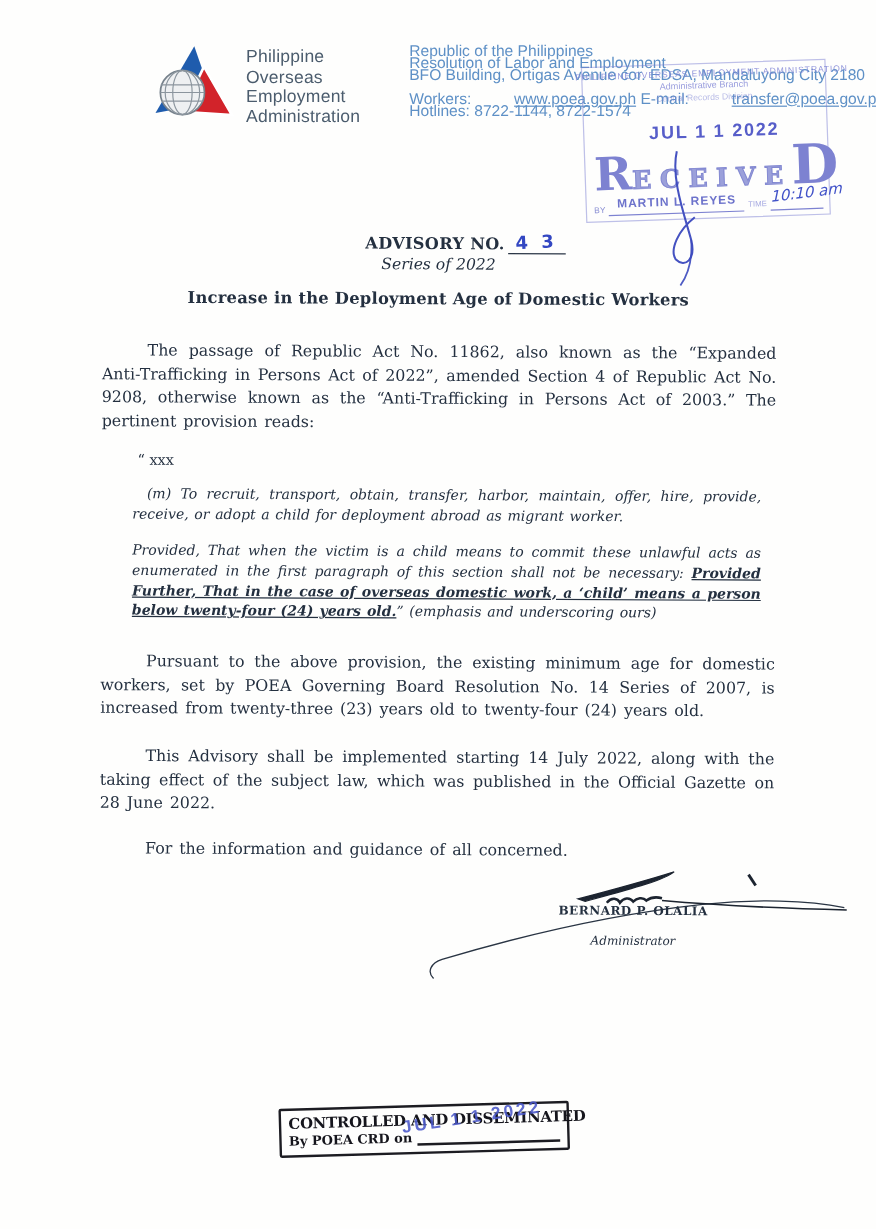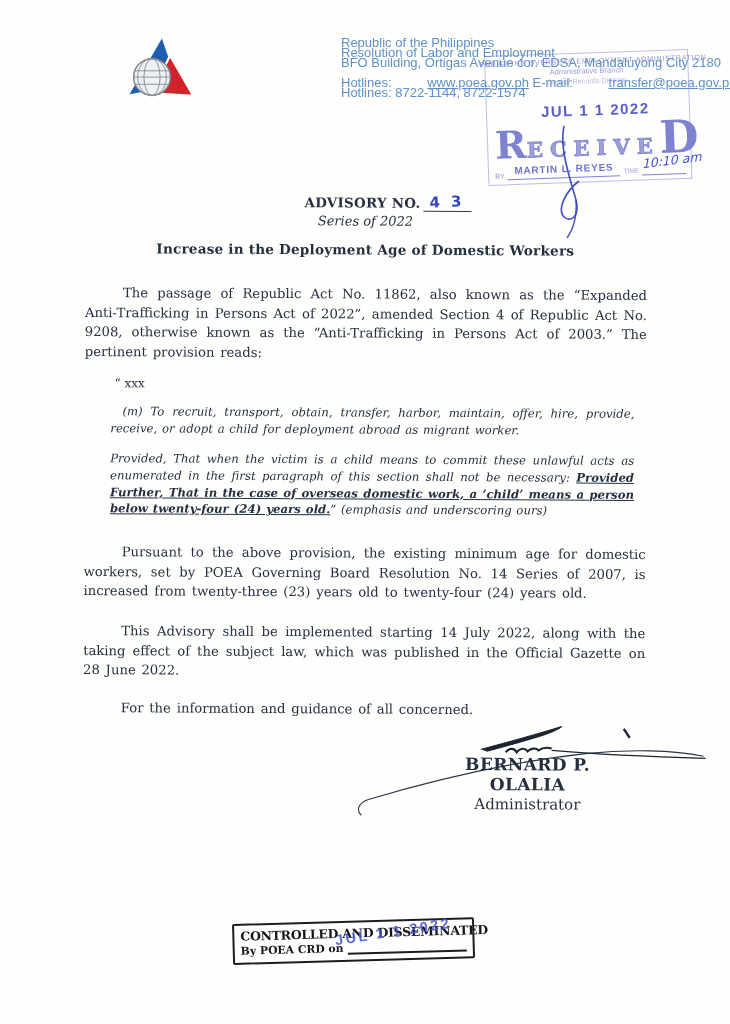--- a/index.html
+++ b/index.html
@@ -56,22 +56,22 @@
   .p{margin:0;text-align:justify;font-size:13.2px;line-height:19.6px;text-indent:38px;word-spacing:1.6px;}
   .q-open{margin:15px 0 0 30px;font-size:12px;}
   .q{font-style:italic;font-size:11.7px;line-height:16.8px;text-align:justify;
      margin:13px 12px 0 26px;word-spacing:1px;}
   .q-m{text-indent:12px;}
   .emph{font-weight:bold;text-decoration:underline;}
   .mt1{margin-top:25px;} .mt2{margin-top:20px;} .mt3{margin-top:18px;}
   
   .sig-svg{position:absolute;left:340px;top:698px;}
   .sig-block{position:absolute;left:440px;top:752px;width:180px;text-align:center;}
-  .sig-name{font-size:17px;font-weight:bold;letter-spacing:.4px;}
-  .sig-title{font-size:15px;margin-top:1px;}
+  .sig-name{font-size:10px;font-weight:bold;letter-spacing:.4px;}
+  .sig-title{font-style:italic;font-size:10px;margin-top:14px;}
   
   .ctrl{position:absolute;left:232px;top:924px;width:226px;border:2.5px solid #1c1c22;border-radius:2px;
         padding:3px 6px 5px 6px;transform:rotate(-1.6deg);transform-origin:top left;color:#15151c;}
   .ctrl-l1{font-size:12.4px;font-weight:bold;letter-spacing:-.2px;white-space:nowrap;}
   .ctrl-row{display:flex;align-items:flex-end;margin-top:1px;}
   .ctrl-l2{font-size:10.8px;font-weight:bold;white-space:nowrap;}
   .ctrl-uline{flex:1;border-bottom:2px solid #1c1c22;height:10px;margin-left:4px;}
   .ctrl-date{position:absolute;left:100px;top:2px;font-family:"Liberation Sans",sans-serif;
              font-weight:bold;font-size:14.5px;letter-spacing:2.5px;color:rgba(73,86,200,.88);
              transform:rotate(-7deg);white-space:nowrap;}
@@ -87,28 +87,34 @@
       <polygon points="49,21 29,63 75,66" fill="#d2232a" stroke="#ffffff" stroke-width="2.4"></polygon>
       <circle cx="29" cy="45" r="20.5" fill="#eef0f2" stroke="#77828c" stroke-width="1.6"></circle>
       <ellipse cx="29" cy="45" rx="9" ry="20.5" fill="none" stroke="#8b959e" stroke-width="1.1"></ellipse>
       <ellipse cx="29" cy="45" rx="16" ry="20.5" fill="none" stroke="#8b959e" stroke-width="1.1"></ellipse>
       <line x1="9" y1="38" x2="49" y2="38" stroke="#8b959e" stroke-width="1.1"></line>
       <line x1="8.6" y1="45" x2="49.4" y2="45" stroke="#8b959e" stroke-width="1.1"></line>
       <line x1="10" y1="53" x2="48" y2="53" stroke="#8b959e" stroke-width="1.1"></line>
     </svg>
   </div>
 
+  <div class="org-name">
+    <div>Philippine</div>
+    <div>Overseas</div>
+    <div>Employment</div>
+    <div>Administration</div>
+  </div>
 
   <div class="letterhead">
     <div>Republic of the Philippines</div>
     <div>Resolution of Labor and Employment</div>
     <div>BFO Building, Ortigas Avenue cor. EDSA, Mandaluyong City 2180</div>
     <div class="gap"></div>
     <div>
-      <span>Hotlines: </span><span class="lh-link">www.poea.gov.ph</span><span> E-mail: </span><span class="lh-link">transfer@poea.gov.ph</span>
+      <span>Workers: </span><span class="lh-link">www.poea.gov.ph</span><span> E-mail: </span><span class="lh-link">transfer@poea.gov.ph</span>
     </div>
     <div>Hotlines: 8722-1144, 8722-1574</div>
   </div>
 
   <div class="rcv">
     <div class="rcv-org">PHILIPPINE OVERSEAS EMPLOYMENT ADMINISTRATION</div>
     <div class="rcv-branch">Administrative Branch</div>
     <div class="rcv-div">Central Records Division</div>
     <div class="rcv-date">JUL 1 1 2022</div>
     <div class="rcv-word"><span class="rcv-big1">R</span><span class="rcv-mid">ECEIVE</span><span class="rcv-big2">D</span></div>

